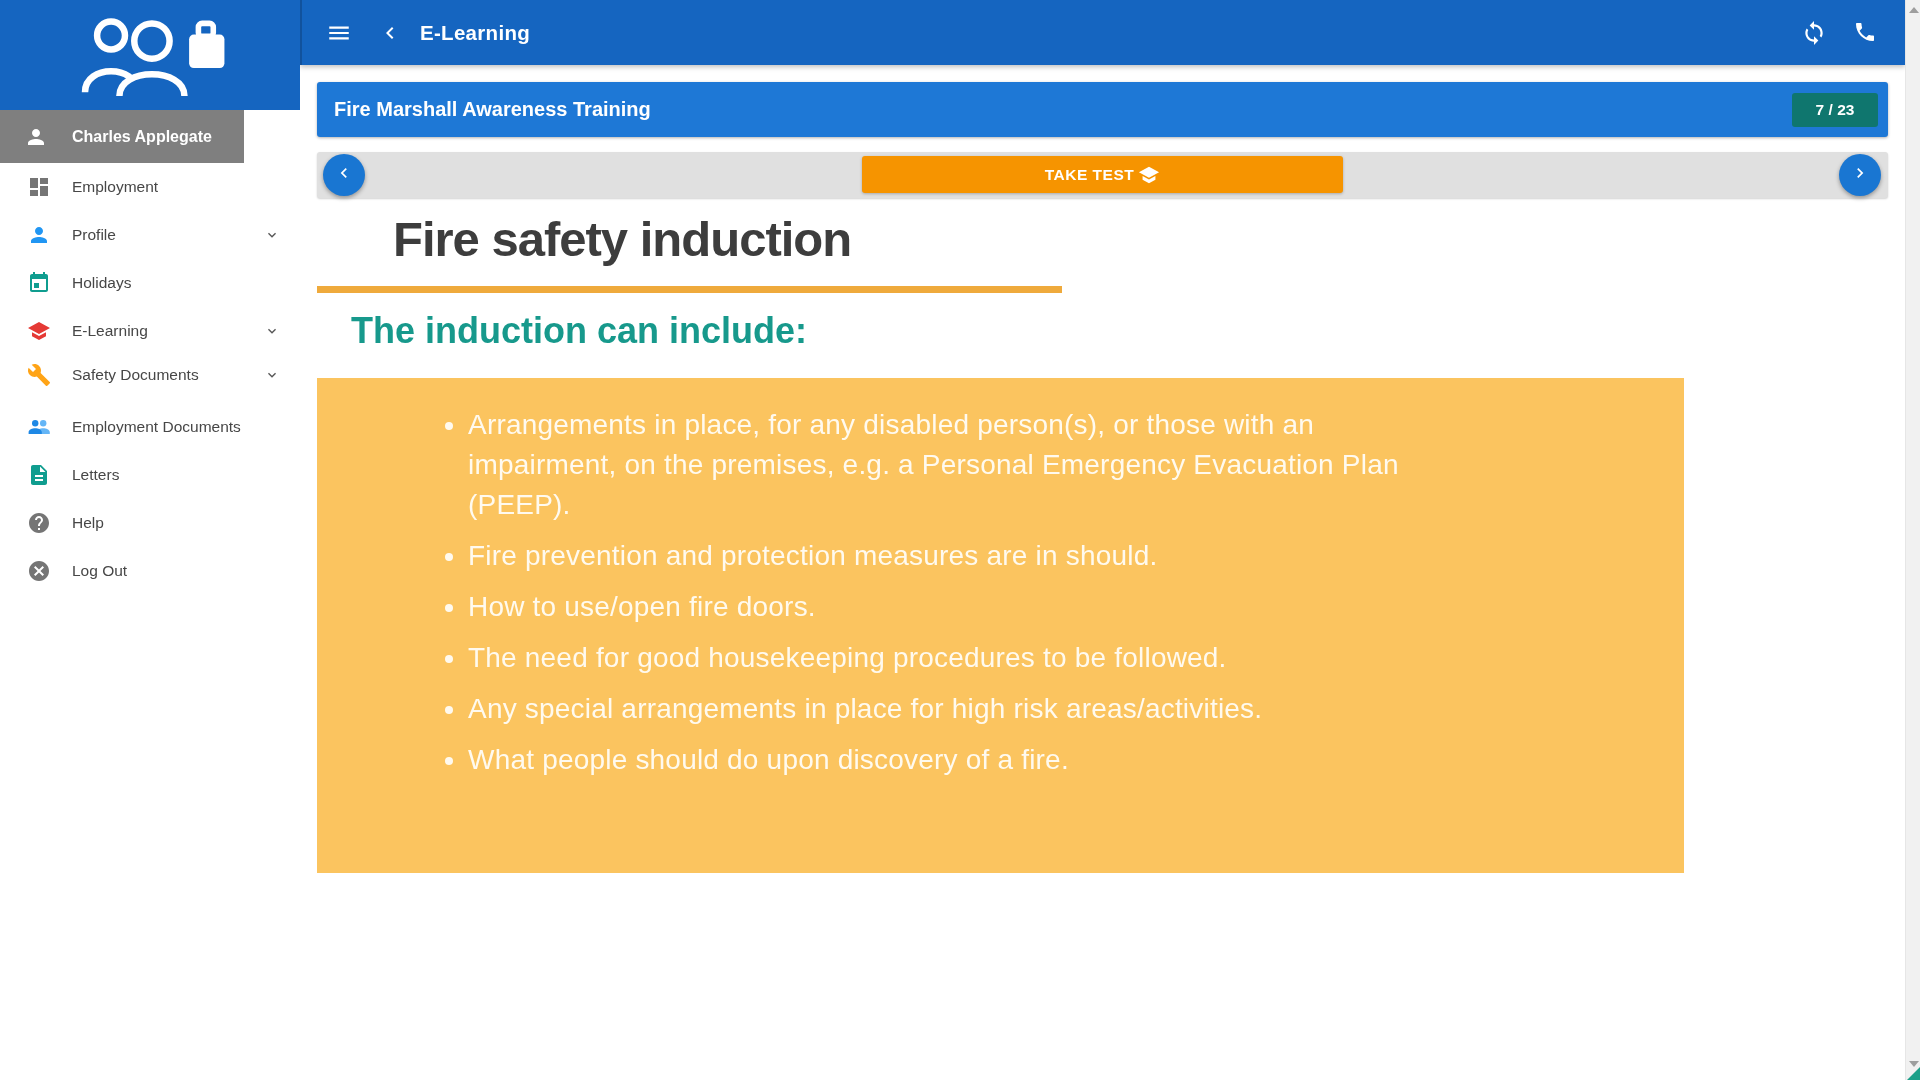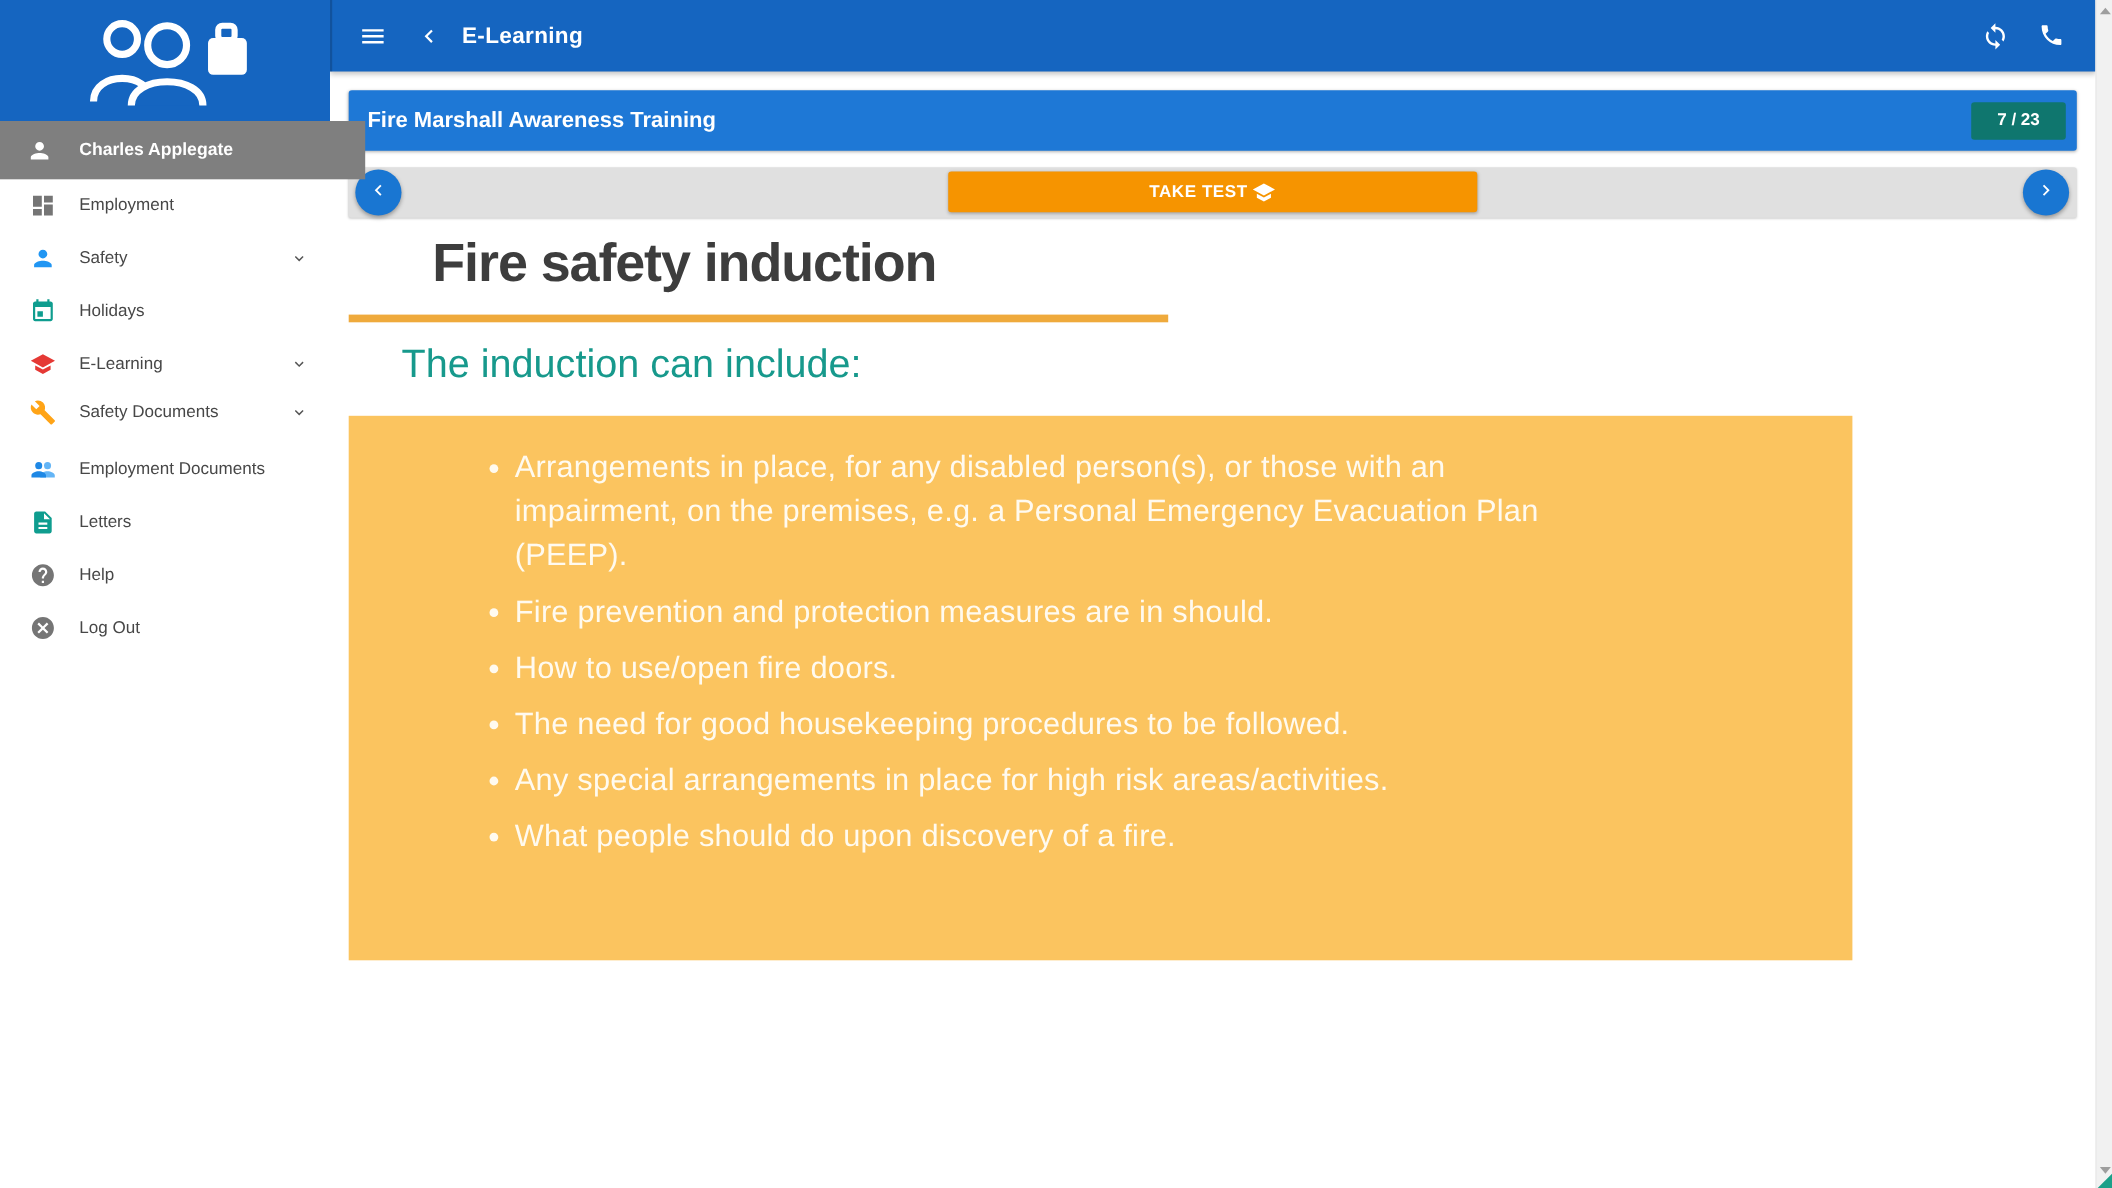--- a/index.html
+++ b/index.html
@@ -4,21 +4,21 @@
 <style>
   * { margin:0; padding:0; box-sizing:border-box; }
   html,body { width:1920px; height:1080px; overflow:hidden; background:#fff;
               font-family:"Liberation Sans", sans-serif; }
   .frame { position:relative; width:1920px; height:1080px; background:#fff; overflow:hidden; }
 
   
   .sidebar { position:absolute; left:0; top:0; width:300px; height:1080px; background:#fff; z-index:5; }
   .logo-area { position:absolute; left:0; top:0; width:300px; height:110px; background:#1565C0; }
   .logo-area svg { position:absolute; left:72px; top:10px; }
-  .user-bar { position:absolute; left:0; top:110px; width:332px; height:53px; background:#7f7f7f;
+  .user-bar { position:absolute; left:0; top:110px; width:244px; height:53px; background:#7f7f7f;
               display:flex; align-items:center; }
   .user-bar .uic { margin-left:24px; width:26px; height:26px; display:flex; align-items:center; }
   .user-bar .uname { margin-left:22px; color:#fff; font-weight:bold; font-size:16px; }
   .menu { position:absolute; left:0; top:163px; width:300px; }
   .mi { position:absolute; left:0; width:300px; height:48px; display:flex; align-items:center; cursor:pointer; }
   .mi .ic { margin-left:27px; width:24px; height:24px; flex:0 0 24px; }
   .mi .lbl { margin-left:21px; color:#474747; font-size:15.5px; }
   .mi .chev { position:absolute; right:20px; width:16px; height:16px; }
 
   
@@ -50,21 +50,21 @@
   .take-test { position:absolute; left:545px; top:4px; width:481px; height:37px; background:#F69400;
                border:none; border-radius:3px; box-shadow:0 1px 3px rgba(0,0,0,0.25); cursor:pointer;
                display:flex; align-items:center; justify-content:center; gap:4px; }
   .take-test .tt-label { color:#fff; font-weight:bold; font-size:15.5px; letter-spacing:.5px;
                          font-family:"Liberation Sans", sans-serif; }
 
   
   .slide-title { position:absolute; left:93px; top:146px; color:#3d3d3d; font-weight:bold;
                  font-size:49px; letter-spacing:-1px; }
   .title-rule { position:absolute; left:17px; top:221px; width:745px; height:7px; background:#EFAA3C; }
-  .slide-heading { position:absolute; left:65px; top:245px; color:#17998C; font-weight:normal; font-size:36px; }
+  .slide-heading { position:absolute; left:51px; top:245px; color:#17998C; font-weight:bold; font-size:36px; }
   .content-box { position:absolute; left:17px; top:313px; width:1367px; height:495px; background:#FBC45F; }
   .content-box ul { margin:0; padding:27px 230px 0 151px; list-style:disc outside; }
   .content-box li { color:rgba(255,253,247,0.95); font-size:28px; line-height:1.43;
                     margin-bottom:11px; letter-spacing:.2px; }
 
   
   .scrollbar { position:absolute; right:0; top:0; width:15px; height:1080px; background:#f1f1f1;
                border-left:1px solid #e6e6e6; z-index:9; }
   .sb-arrow { position:absolute; left:0; width:15px; height:16px; display:flex; align-items:center; justify-content:center; }
   .sb-arrow.up { top:2px; }
@@ -114,21 +114,21 @@
         </span>
         <span class="lbl">Employment</span>
       </div>
 
       <div class="mi" style="top:48px">
         <span class="ic">
           <svg width="24" height="24" viewBox="0 0 24 24" fill="#2196F3">
               <path d="M12 12c2.21 0 4-1.79 4-4s-1.79-4-4-4-4 1.79-4 4 1.79 4 4 4zm0 2c-2.67 0-8 1.34-8 4v2h16v-2c0-2.66-5.33-4-8-4z"></path>
             </svg>
         </span>
-        <span class="lbl">Safety</span>
+        <span class="lbl">Profile</span>
         <span class="chev">
           <svg width="16" height="16" viewBox="0 0 24 24" fill="#565656">
               <path d="M16.59 8.59 12 13.17 7.41 8.59 6 10l6 6 6-6z"></path>
             </svg>
         </span>
       </div>
 
       <div class="mi" style="top:96px">
         <span class="ic">
           <svg width="24" height="24" viewBox="0 0 24 24" fill="#0F9D8F">

